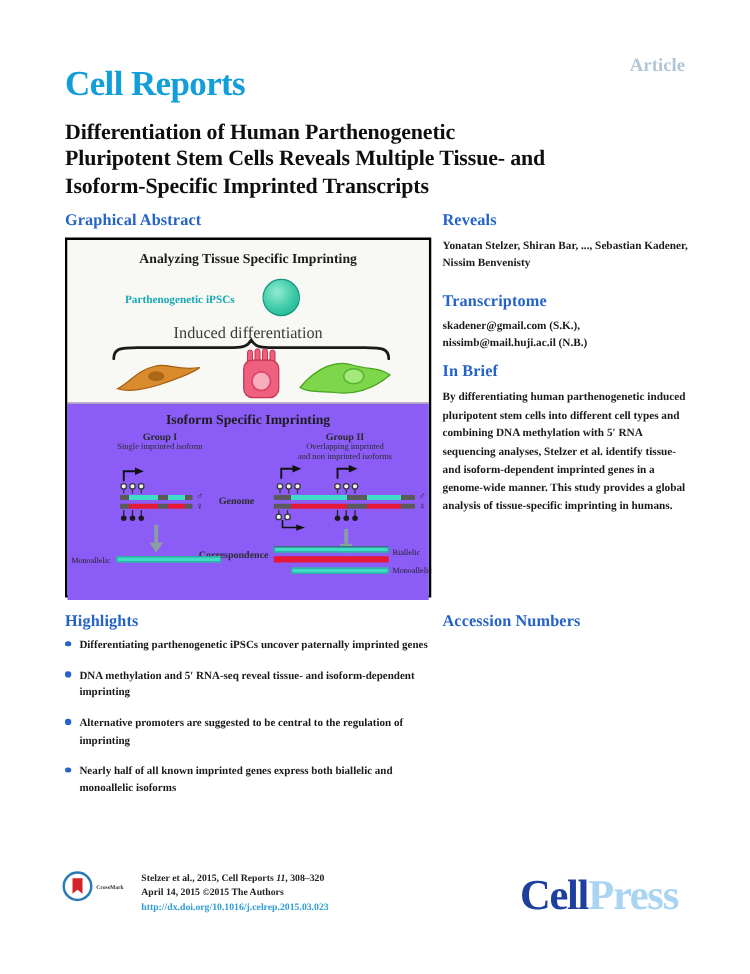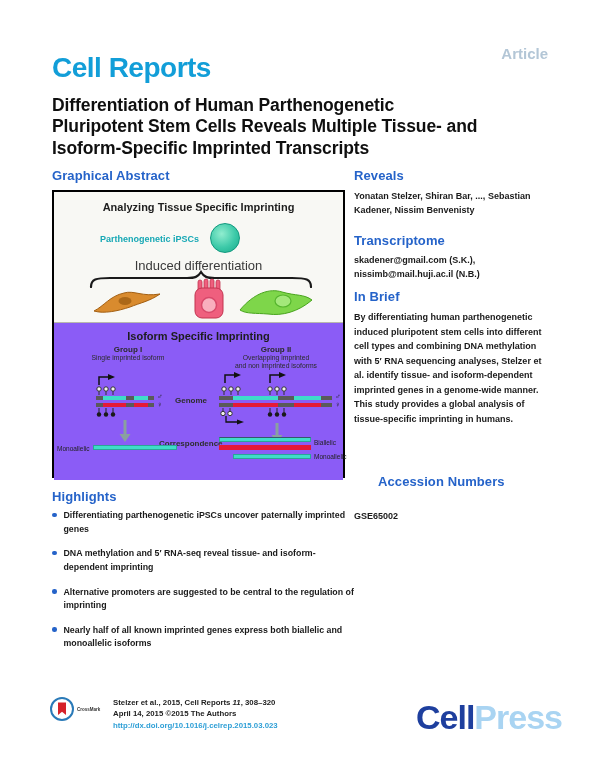--- a/index.html
+++ b/index.html
@@ -3,21 +3,21 @@
 <meta charset="utf-8">
 <style>
   :root{
     --heading-blue:#2563c9; --logo-blue:#129ed8; --article-gray:#b3c6d6;
     --link-blue:#2e9fd6; --cell-navy:#1e3f9e; --press-light:#a9d4f2;
     --teal:#3edcc9; --allele-red:#e51937; --seg-dark:#5a5a5a;
   }
   *{margin:0;padding:0;box-sizing:border-box;}
   html,body{background:#fff;}
   body{font-family:"Liberation Sans",sans-serif;-webkit-font-smoothing:antialiased;}
-  .page{position:relative;width:600px;height:779px;background:#fff;overflow:hidden;}
+  .page{position:relative;width:600px;height:779px;background:#fff;overflow:hidden;font-family:Liberation Serif, serif;}
 
   .logo{position:absolute;left:52px;top:52px;font-size:28px;font-weight:bold;color:var(--logo-blue);letter-spacing:-0.5px;}
   .article-tag{position:absolute;right:52px;top:45px;font-size:15px;font-weight:bold;color:var(--article-gray);}
   .title{position:absolute;left:52px;top:95px;width:505px;font-size:17.5px;font-weight:bold;color:#0f0f0f;line-height:1.22;letter-spacing:-0.1px;}
   .title span{display:block;}
 
   .sec-head{font-size:13px;font-weight:bold;color:var(--heading-blue);letter-spacing:0.1px;}
   .ga-head{position:absolute;left:52px;top:168px;}
 
   
@@ -226,22 +226,21 @@
 
   <div class="rc sec-head" style="top:168px;">Reveals</div>
   <div class="rc rc-body" style="top:190px;">Yonatan Stelzer, Shiran Bar, ..., Sebastian Kadener, Nissim Benvenisty</div>
 
   <div class="rc sec-head" style="top:233px;">Transcriptome</div>
   <div class="rc rc-body" style="top:254px;">skadener@gmail.com (S.K.), nissimb@mail.huji.ac.il (N.B.)</div>
 
   <div class="rc sec-head" style="top:289px;">In Brief</div>
   <div class="rc rc-body inbrief-body" style="top:310px;width:198px;">By differentiating human parthenogenetic induced pluripotent stem cells into different cell types and combining DNA methylation with 5′ RNA sequencing analyses, Stelzer et al. identify tissue- and isoform-dependent imprinted genes in a genome-wide manner. This study provides a global analysis of tissue-specific imprinting in humans.</div>
 
-  <div class="rc sec-head" style="top:474px;margin-left:24px;">Accession Numbers</div>
-  <div class="rc rc-body" style="top:510px;">GSE65002</div>
+  <div class="rc sec-head" style="top:489px;">Accession Numbers</div>
 
   <div class="sec-head hl-head">Highlights</div>
   <ul class="hl-list">
     <li>
         <span class="dot"></span>
         <span>Differentiating parthenogenetic iPSCs uncover paternally imprinted genes</span>
       </li>
     <li>
         <span class="dot"></span>
         <span>DNA methylation and 5′ RNA-seq reveal tissue- and isoform-dependent imprinting</span>

